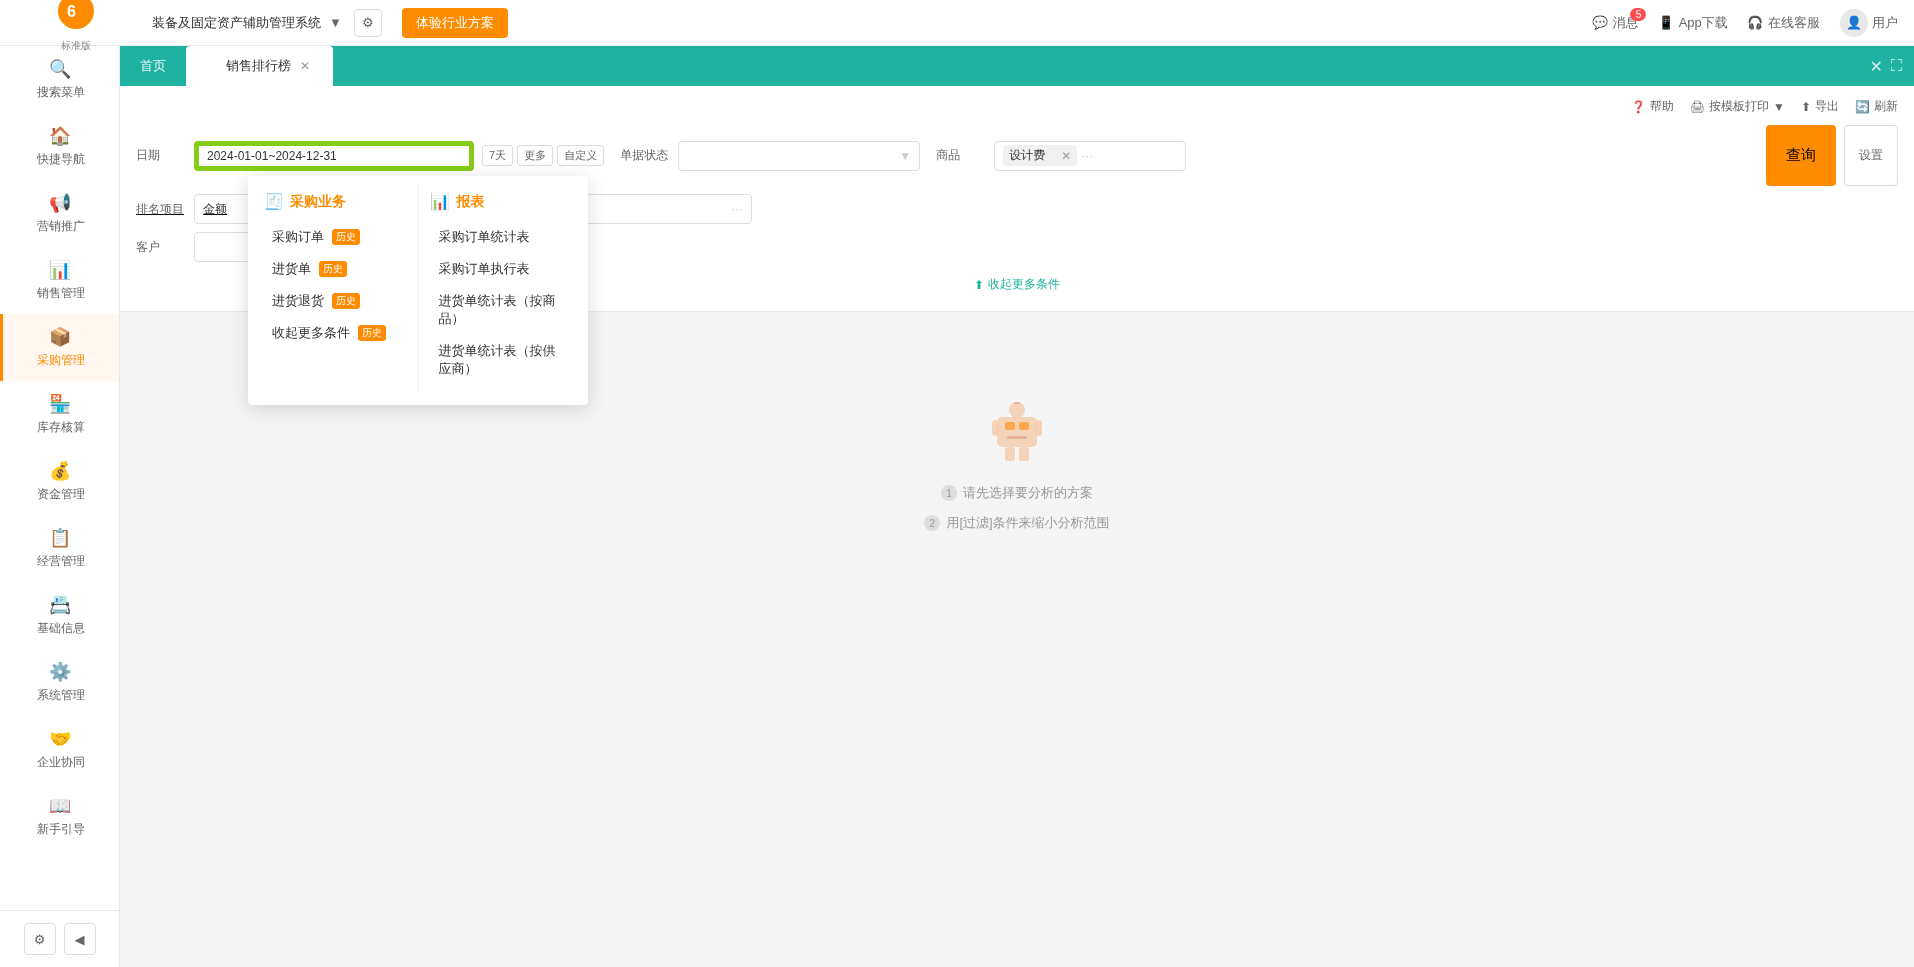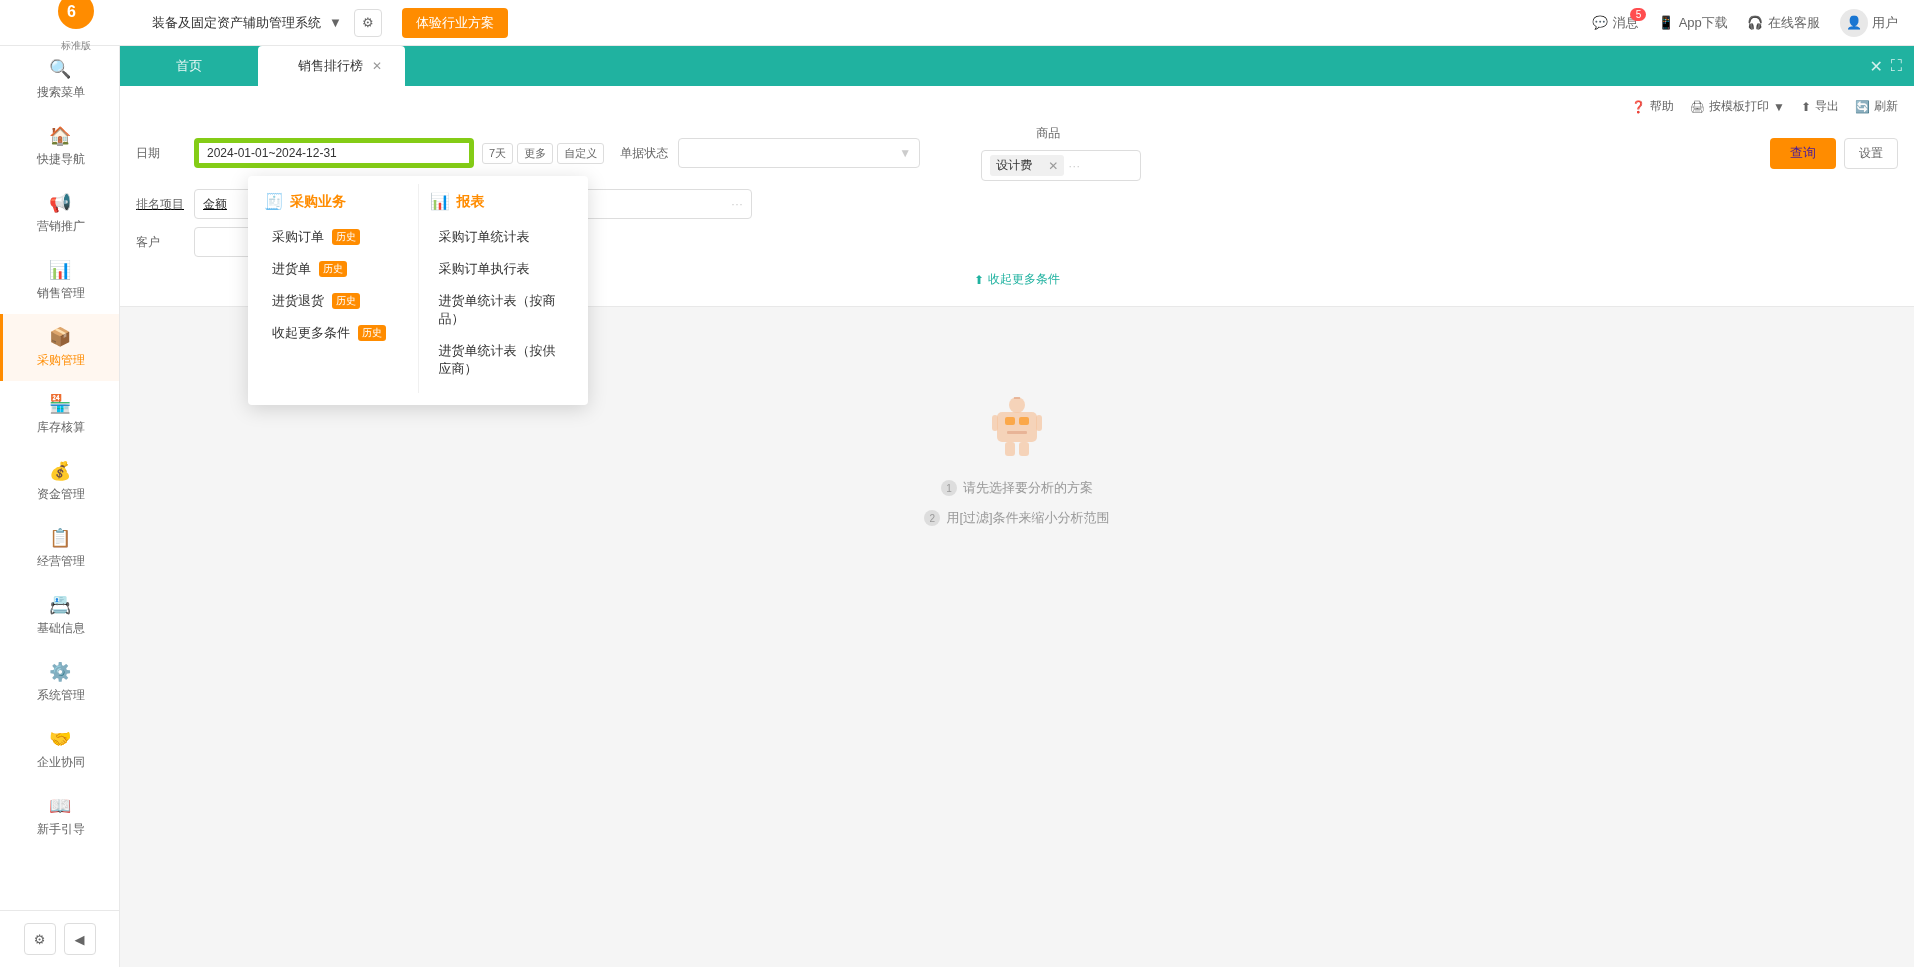--- a/index.html
+++ b/index.html
@@ -188,21 +188,20 @@
     }
     .tab-item {
       height: 100%;
       padding: 0 20px;
       display: flex;
       align-items: center;
       cursor: pointer;
       font-size: 13px;
       gap: 6px;
       color: rgba(255,255,255,0.8);
-      margin-left: 36px;
     }
     .tab-item.active {
       background: #fff;
       color: #333;
       border-radius: 4px 4px 0 0;
       padding-left: 40px;
     }
     .tab-item.home {
       color: rgba(255,255,255,0.9);
     }
@@ -289,26 +288,26 @@
     .tag-close {
       color: #999;
       cursor: pointer;
     }
     .filter-dots {
       color: #ccc;
       cursor: pointer;
     }
     .btn-query {
       background: #ff8c00;
-      color: #4c1d95;
+      color: #000000;
       border: none;
-      padding: 6px 20px;
+      padding: 21px 20px;
       border-radius: 4px;
       cursor: pointer;
-      font-size: 13px;
+      font-size: 15px;
     }
     .btn-setting {
       border: 1px solid #ddd;
       background: #fff;
       color: #666;
       padding: 6px 14px;
       border-radius: 4px;
       cursor: pointer;
       font-size: 12px;
     }
@@ -597,21 +596,21 @@
               <div class="date-quick-btn">自定义</div>
             </div>
           </div>
           <div class="filter-item" style="min-width:300px;">
             <span class="filter-label">单据状态</span>
             <div class="filter-input" style="flex:1;">
               <span></span>
               <span style="margin-left:auto; color:#ccc;">▼</span>
             </div>
           </div>
-          <div class="filter-item" style="min-width:250px;flex-direction:column;">
+          <div class="filter-item" style="min-width:250px;">
             <span class="filter-label">商品</span>
             <div class="filter-input" style="flex:1; gap:4px;">
               <div class="filter-tag">
                 <span>设计费</span>
                 <span class="tag-close">✕</span>
               </div>
               <span class="filter-dots">···</span>
             </div>
           </div>
           <div style="display:flex; gap:8px; margin-left:auto;">

